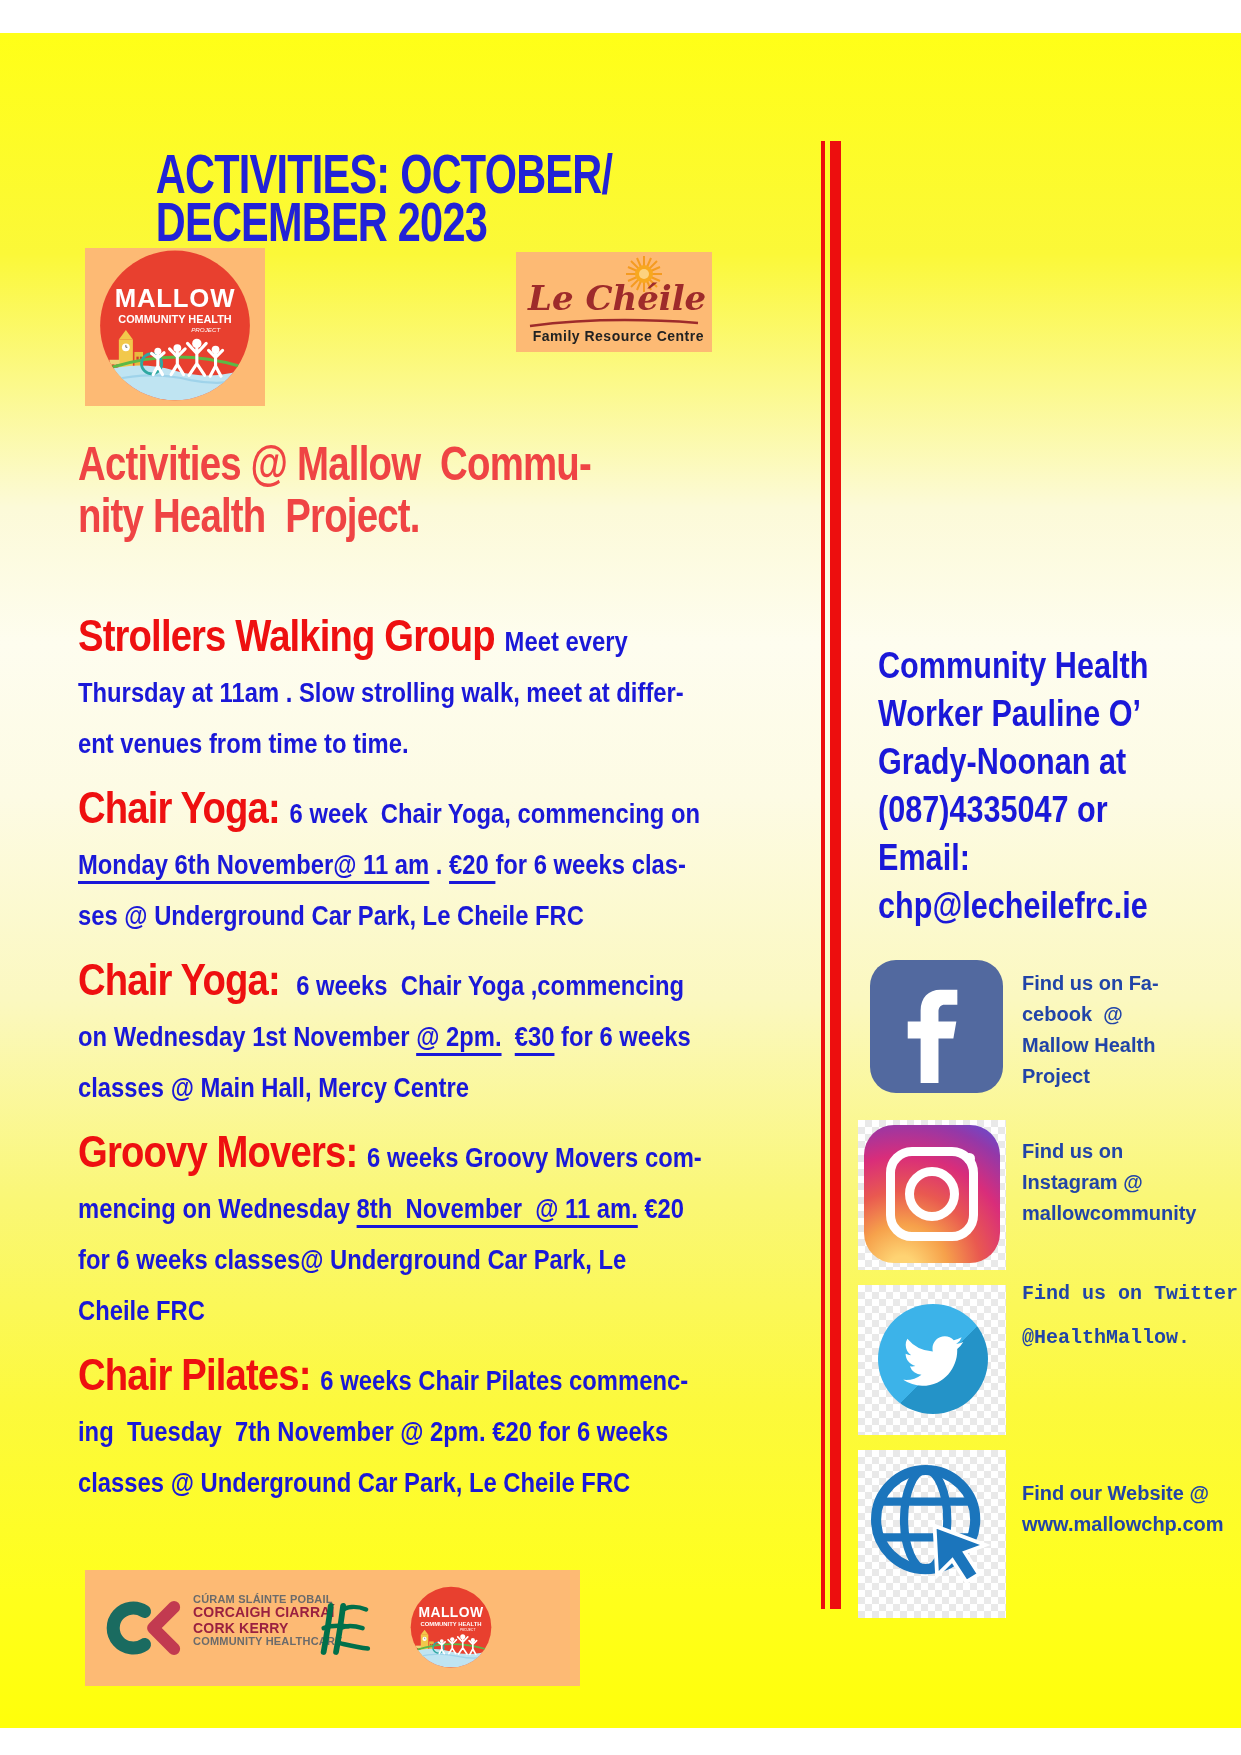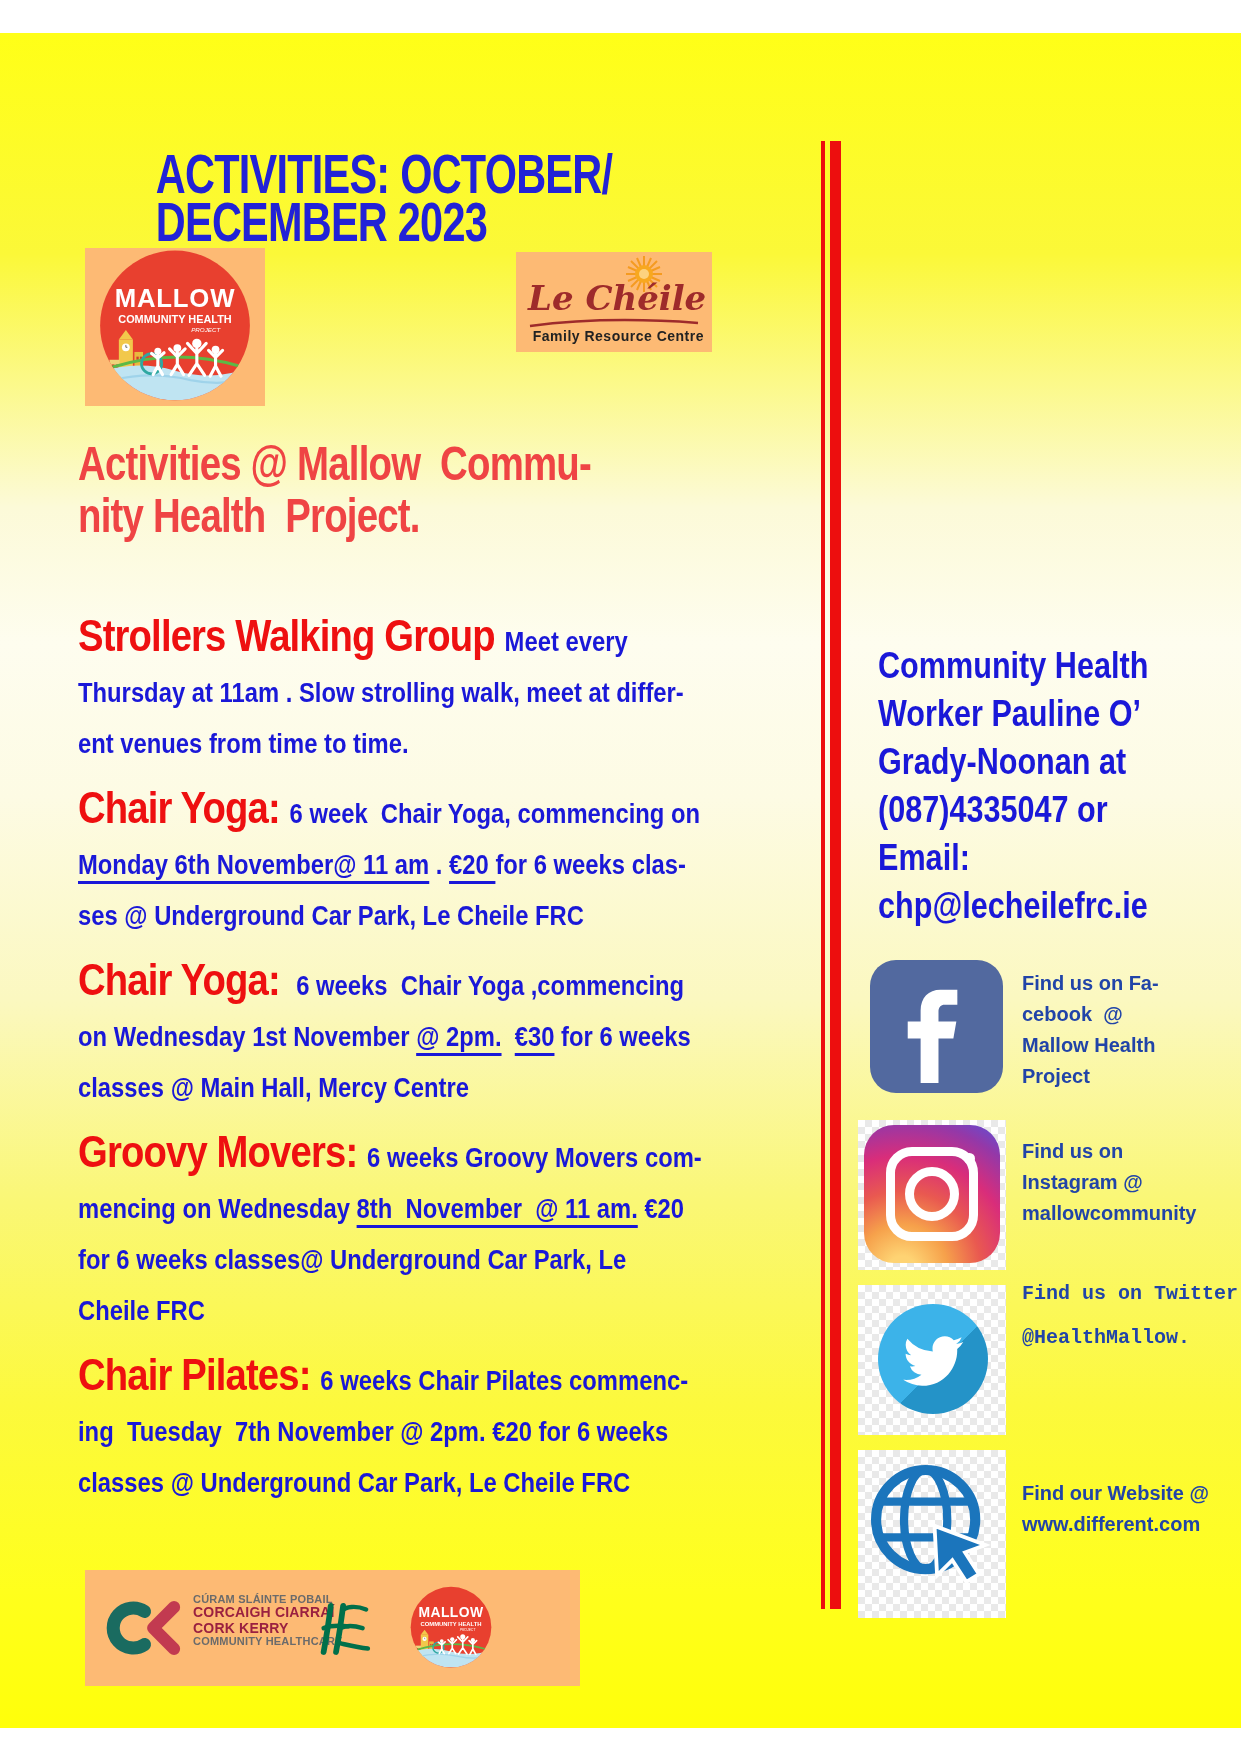--- a/index.html
+++ b/index.html
@@ -218,21 +218,21 @@
         <circle cx="50" cy="50" r="39" stroke-width="8"></circle>
         <ellipse cx="50" cy="50" rx="17" ry="39" stroke-width="6.5"></ellipse>
         <line x1="14" y1="36" x2="86" y2="36" stroke-width="6.5"></line>
         <line x1="14" y1="64" x2="86" y2="64" stroke-width="6.5"></line>
       </g>
       <path d="M57 55 l40 15 -16 6 11 17 -10 6 -11 -17 -12 12 z" fill="#1b75bc" stroke="#ffffff" stroke-width="3"></path>
     </svg>
   </div>
   <div class="social-text" style="top:1478px;">
     <div>Find our Website @</div>
-    <div>www.different.com</div>
+    <div>www.mallowchp.com</div>
   </div>
 
   <div class="logo-box" style="left:85px;top:1570px;width:495px;height:116px;">
     <svg width="80" height="60" viewBox="0 0 92 64" style="position:absolute;left:16px;top:28px;">
       <path d="M50 13 A23 23 0 1 0 50 51" fill="none" stroke="#1a6b60" stroke-width="15" stroke-linecap="round"></path>
       <path d="M84 8 L60 32 L84 56" fill="none" stroke="#c23a50" stroke-width="14" stroke-linecap="round" stroke-linejoin="round"></path>
     </svg>
     <div class="ck-text" style="top:24px;left:108px;">
       <div class="ck-small">CÚRAM SLÁINTE POBAIL</div>
       <div class="ck-big">CORCAIGH CIARRAÍ</div>

